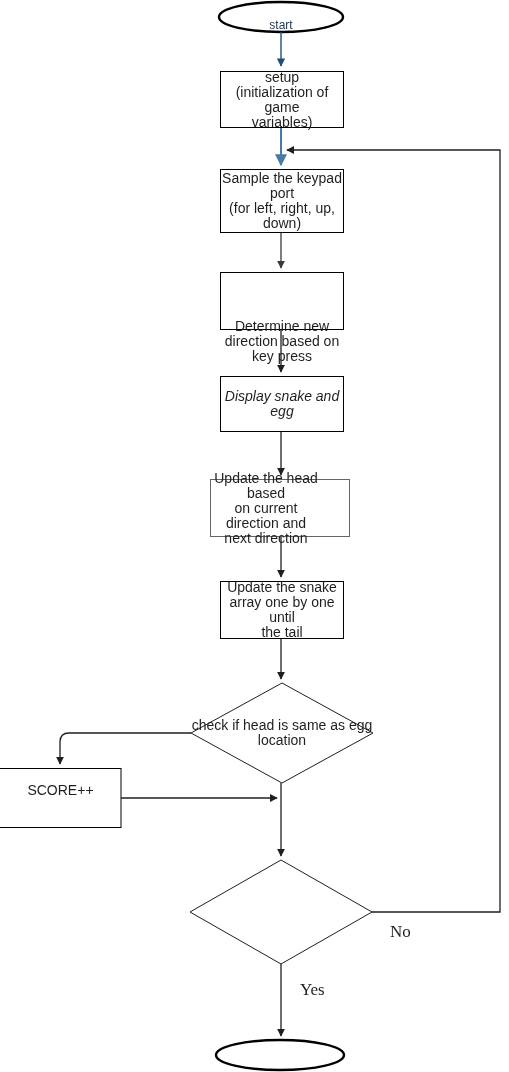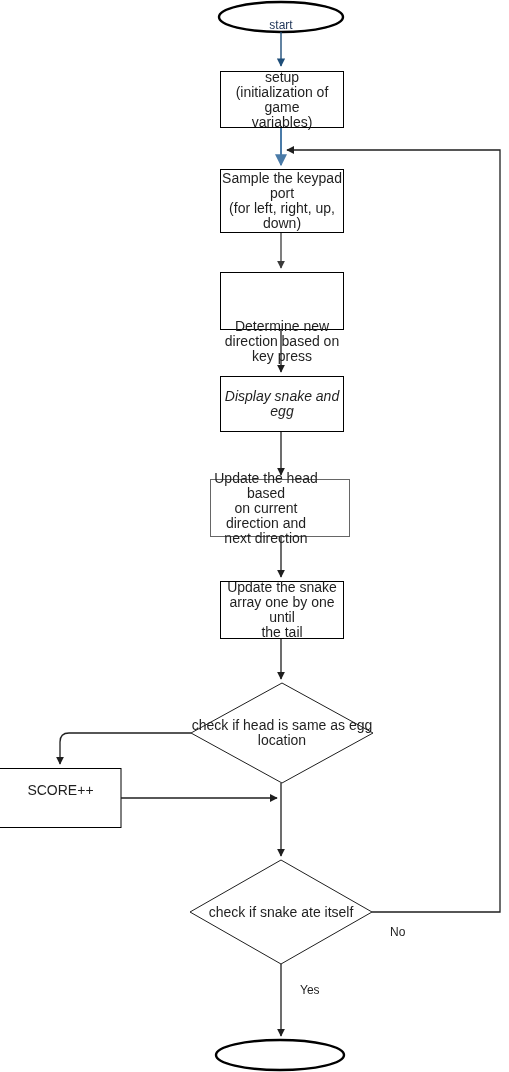--- a/index.html
+++ b/index.html
@@ -35,26 +35,27 @@
     color: #1f1f1f;
     white-space: pre-line;
     pointer-events: none;
   }
   .terminal-label {
     color: #23395b;
     font-size: 12px;
   }
   .edge-label {
     position: absolute;
-    font-size: 12px;
+    font-size: 17px;
     line-height: 14px;
     color: #1f1f1f;
     text-align: left;
     white-space: nowrap;
     pointer-events: none;
+    font-family: Liberation Serif, serif;
   }
   .hit {
     position: absolute;
     background: transparent;
   }
 </style>
 </head>
 <body>
 
 <div id="canvas">
@@ -146,21 +147,20 @@
 
   <div class="node-label" style="left:220px; top:581px; width:124px; height:58px;">Update the snake
 array one by one until
 the tail</div>
 
   <div class="node-label" style="left:182px; top:708px; width:200px; height:50px;">check if head is same as egg
 location</div>
 
   <div class="node-label" style="left:0px; top:768px; width:121px; height:44px;">SCORE++</div>
 
-  <div class="node-label" style="left:191px; top:897px; width:180px; height:30px;">check if snake ate itself</div>
 
 
   <div class="edge-label" style="left:390px; top:925px;">No</div>
 
   <div class="edge-label" style="left:300px; top:983px;">Yes</div>
 
   <div class="hit" style="left:219px; top:2px; width:124px; height:30px; border-radius:50%;"></div>
   <div class="hit" style="left:220px; top:71px; width:124px; height:57px;"></div>
   <div class="hit" style="left:220px; top:169px; width:124px; height:64px;"></div>
   <div class="hit" style="left:220px; top:272px; width:124px; height:58px;"></div>

